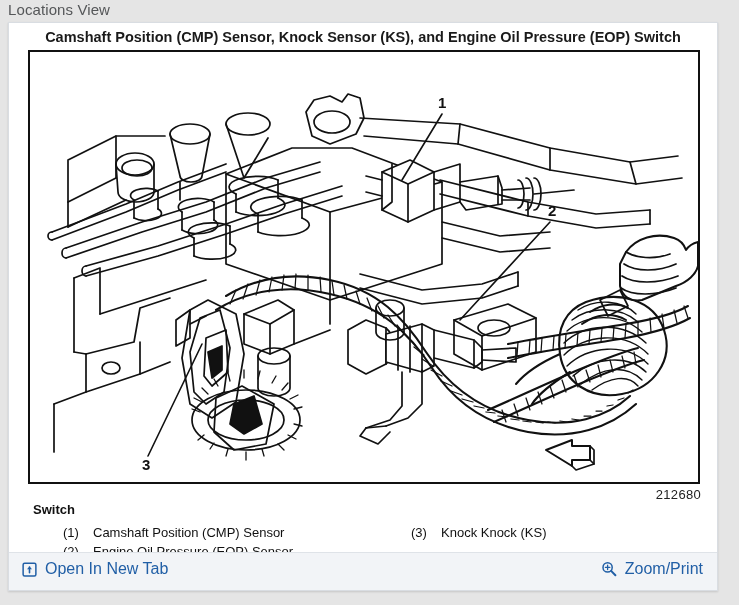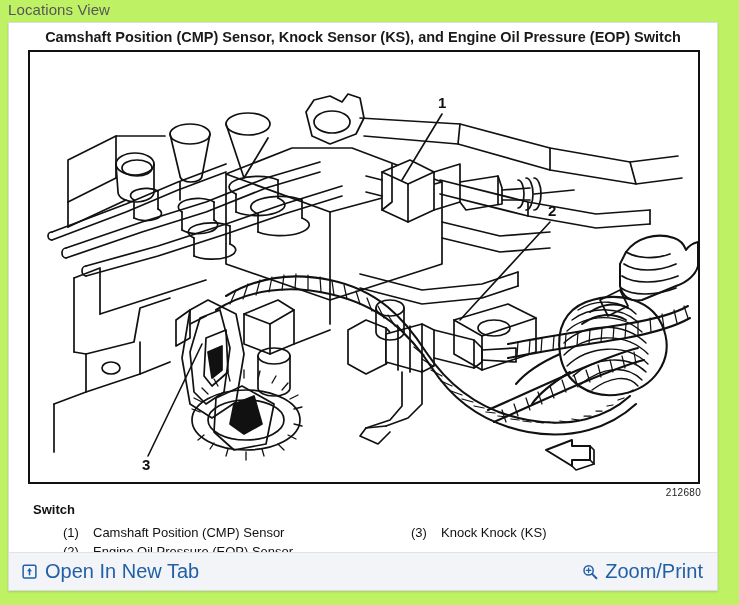--- a/index.html
+++ b/index.html
@@ -9,21 +9,21 @@
     width: 739px;
     height: 605px;
     overflow: hidden;
     font-family: "Liberation Sans", sans-serif;
   }
 
   #page-root {
     position: relative;
     width: 739px;
     height: 605px;
-    background: #bef264;
+    background: #e5e5e5;
   }
 
   
   .view-header {
     position: absolute;
     left: 8px;
     top: 1px;
     font-size: 15px;
     color: #555759;
     font-family: "Liberation Sans", sans-serif;
@@ -77,21 +77,21 @@
     top: 0;
     width: 100%;
     height: 100%;
     display: block;
   }
 
   .fig-id {
     position: absolute;
     right: 16px;
     top: 464px;
-    font-size: 10px;
+    font-size: 13px;
     color: #222;
     font-family: "Liberation Sans", sans-serif;
     letter-spacing: 0.3px;
   }
 
   
   .legend-block {
     position: absolute;
     left: 19px;
     top: 479px;
@@ -140,21 +140,21 @@
     border-top: 1px solid #dfe3e8;
     box-sizing: border-box;
   }
   .footer-link {
     position: absolute;
     top: 7px;
     display: flex;
     align-items: center;
     gap: 7px;
     color: #215fa6;
-    font-size: 20px;
+    font-size: 16px;
     font-family: "Liberation Sans", sans-serif;
     text-decoration: none;
     cursor: pointer;
     white-space: nowrap;
   }
   .footer-link.left { left: 12px; }
   .footer-link.right { right: 14px; gap: 7px; }
   .footer-link .ft-icon {
     display: inline-flex;
     align-items: center;

